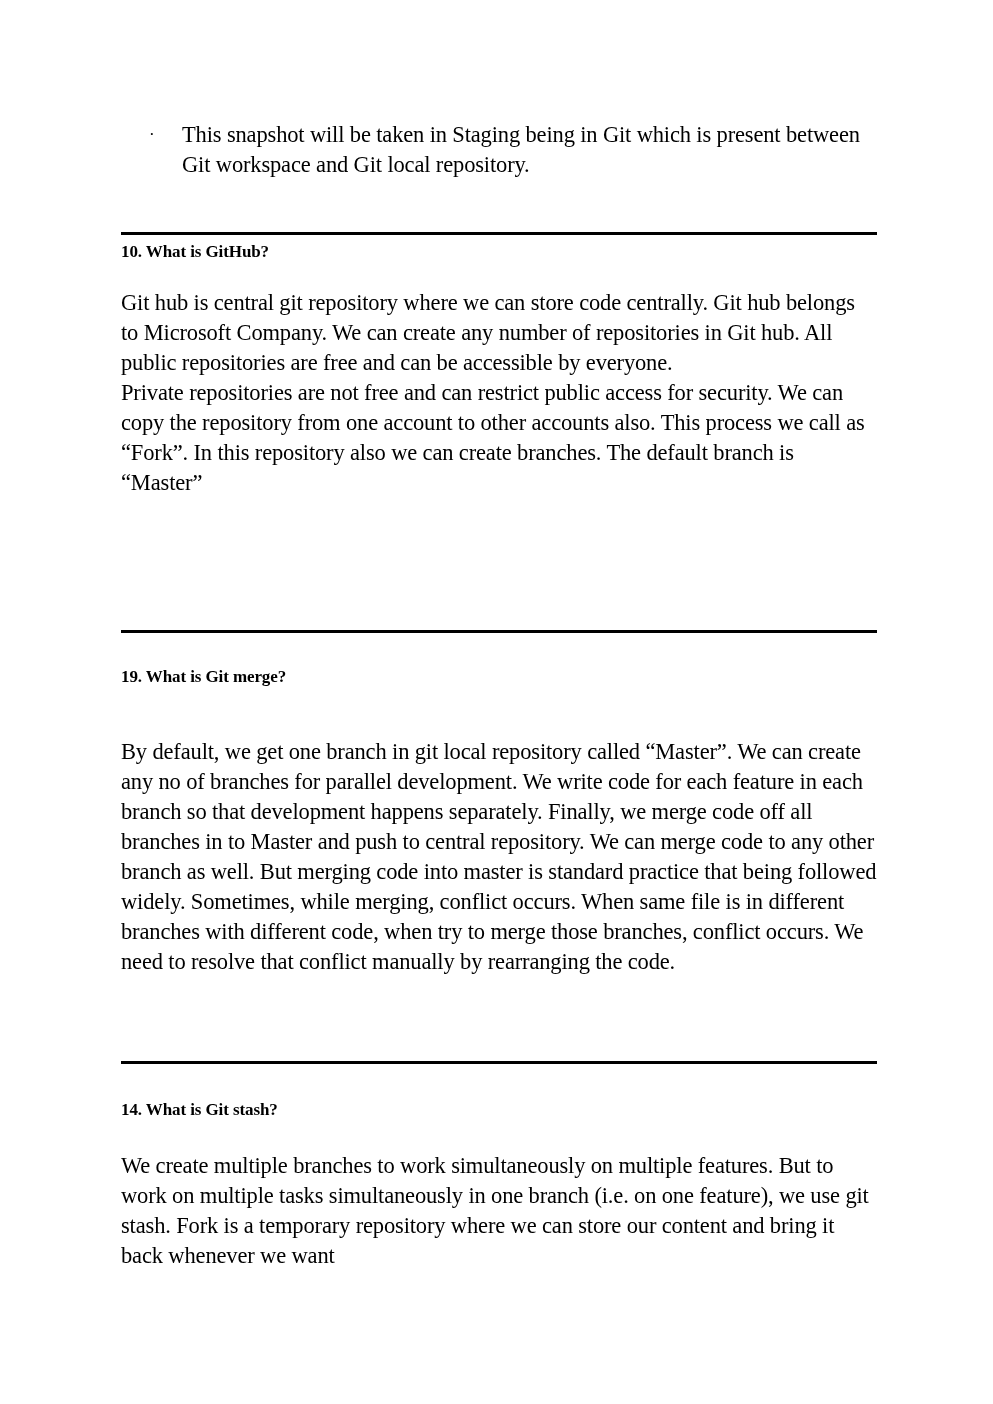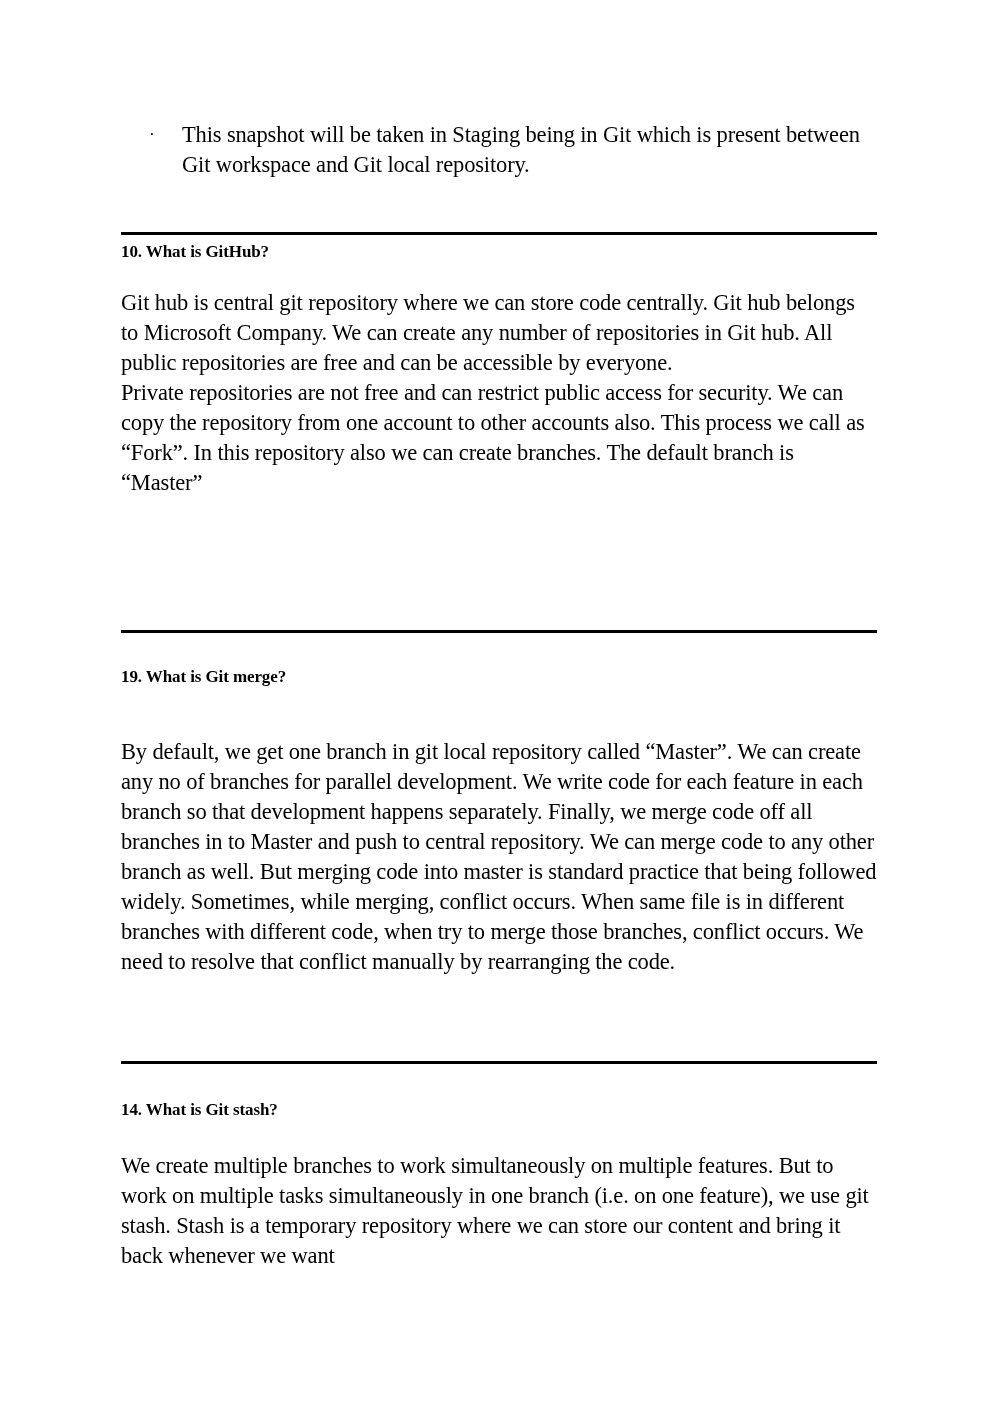--- a/index.html
+++ b/index.html
@@ -113,17 +113,17 @@
 
     <div class="rule" style="top: 630px;"></div>
     <div class="section-heading" style="top: 663px;">19. What is Git merge?</div>
     <div class="body-block" style="top: 713px; margin-top: 24px;">
       <p>By default, we get one branch in git local repository called “Master”. We can create any no of branches for parallel development. We write code for each feature in each branch so that development happens separately. Finally, we merge code off all branches in to Master and push to central repository. We can merge code to any other branch as well. But merging code into master is standard practice that being followed widely. Sometimes, while merging, conflict occurs. When same file is in different branches with different code, when try to merge those branches, conflict occurs. We need to resolve that conflict manually by rearranging the code.</p>
     </div>
 
     <div class="rule" style="top: 1061px;"></div>
     <div class="section-heading" style="top: 1096px;">14. What is Git stash?</div>
     <div class="body-block" style="top: 1151px;">
-      <p>We create multiple branches to work simultaneously on multiple features. But to work on multiple tasks simultaneously in one branch (i.e. on one feature), we use git stash. Stash is a temporary repository where we can store our content and bring it back whenever we want</p>
+      <p>We create multiple branches to work simultaneously on multiple features. But to work on multiple tasks simultaneously in one branch (i.e. on one feature), we use git stash. Fork is a temporary repository where we can store our content and bring it back whenever we want</p>
     </div>
 
   </div>
 </div>
 
 </body></html>

